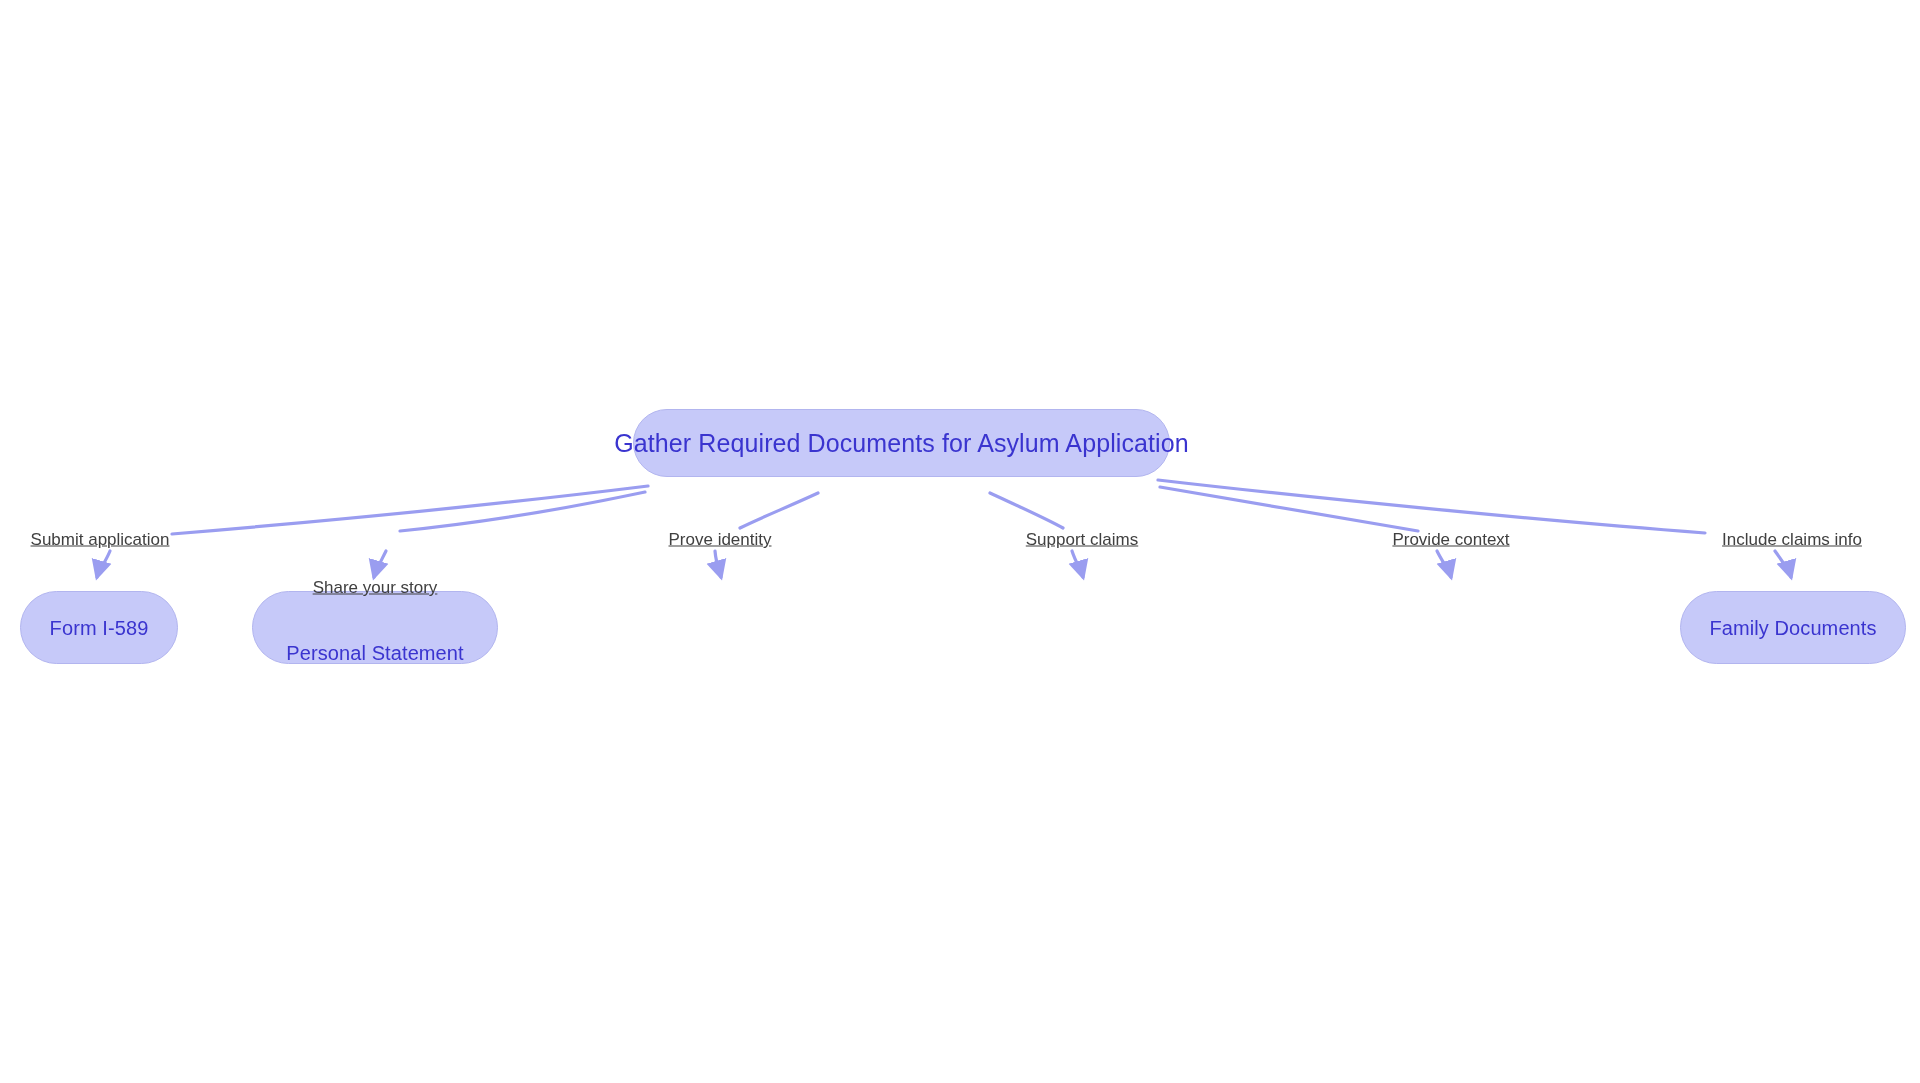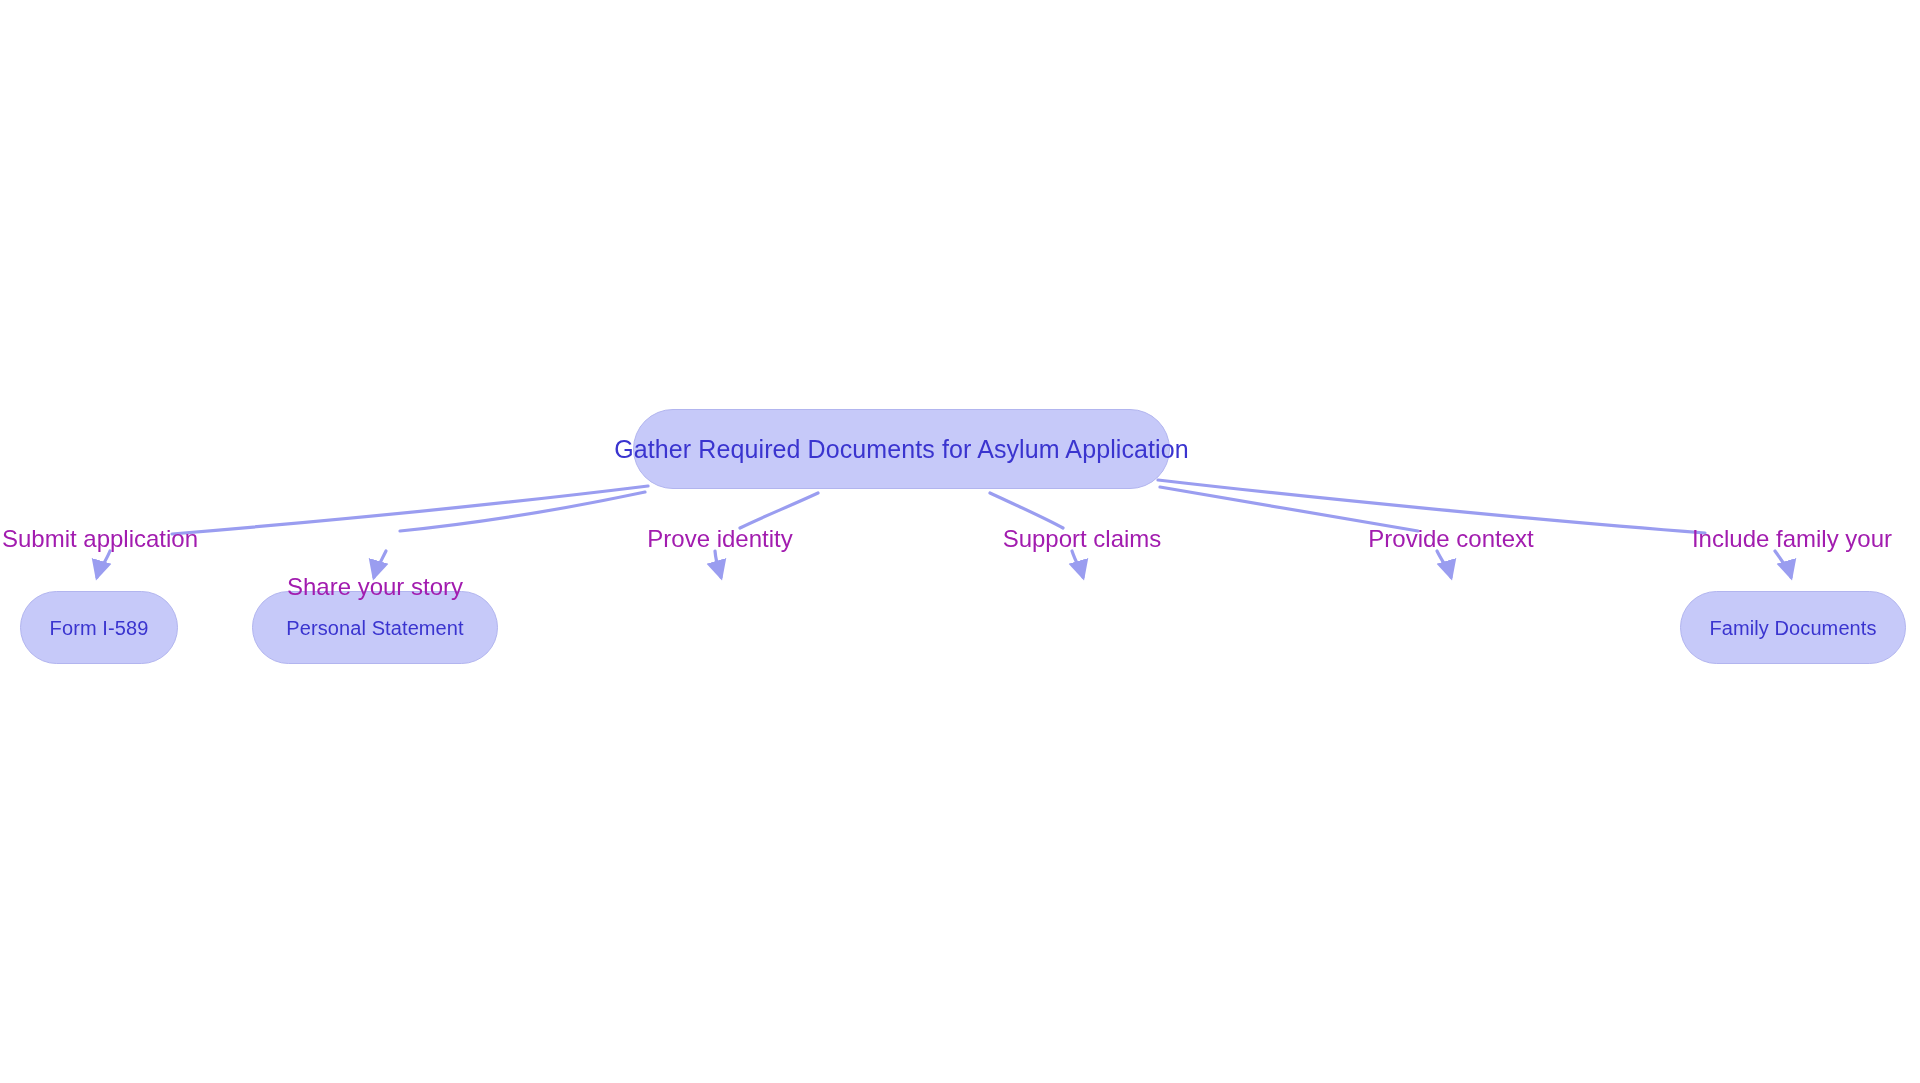--- a/index.html
+++ b/index.html
@@ -42,41 +42,42 @@
   }
   .node-label {
     display: block;
     line-height: 1;
     letter-spacing: 0.1px;
   }
   .node.root {
     left: 633px;
     top: 409px;
     width: 537px;
-    height: 80px;
+    height: 68px;
     font-size: 25px;
   }
   .node.leaf {
     height: 73px;
     font-size: 20px;
   }
   .leaf-1 { left: 20px;   top: 591px; width: 158px; }
-  .leaf-2 { left: 252px;  top: 591px; width: 246px; }
+  .leaf-2 { left: 252px;  top: 591px; width: 246px; align-items: flex-end; }
   .leaf-3 { left: 573px;  top: 591px; width: 296px; }
   .leaf-4 { left: 941px;  top: 591px; width: 287px; }
   .leaf-5 { left: 1297px; top: 591px; width: 310px; }
   .leaf-6 { left: 1680px; top: 591px; width: 226px; }
 
   .edge-label {
     position: absolute;
-    color: #a21caf;
-    font-size: 24px;
+    color: #404040;
+    font-size: 17px;
     line-height: 1;
     white-space: nowrap;
     transform: translate(-50%, -50%);
+    text-decoration: underline;
   }
   .el-1 { left: 100px;  top: 539px; }
   .el-2 { left: 375px;  top: 539px; margin-top: 48px; }
   .el-3 { left: 720px;  top: 539px; }
   .el-4 { left: 1082px; top: 539px; }
   .el-5 { left: 1451px; top: 539px; }
   .el-6 { left: 1792px; top: 539px; }
 </style>
 </head>
 <body>
@@ -128,15 +129,15 @@
   </div>
   <div class="node leaf leaf-6">
     <span class="node-label">Family Documents</span>
   </div>
 
   <span class="edge-label el-1">Submit application</span>
   <span class="edge-label el-2">Share your story</span>
   <span class="edge-label el-3">Prove identity</span>
   <span class="edge-label el-4">Support claims</span>
   <span class="edge-label el-5">Provide context</span>
-  <span class="edge-label el-6">Include family your</span>
+  <span class="edge-label el-6">Include claims info</span>
 
 </div>
 
 </body></html>

